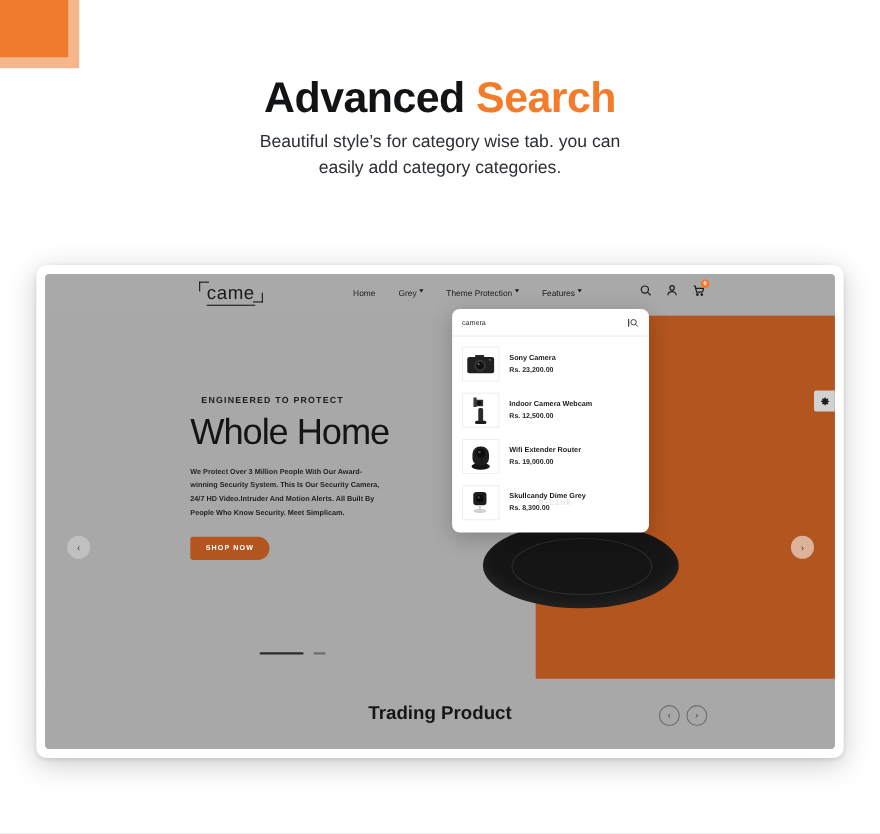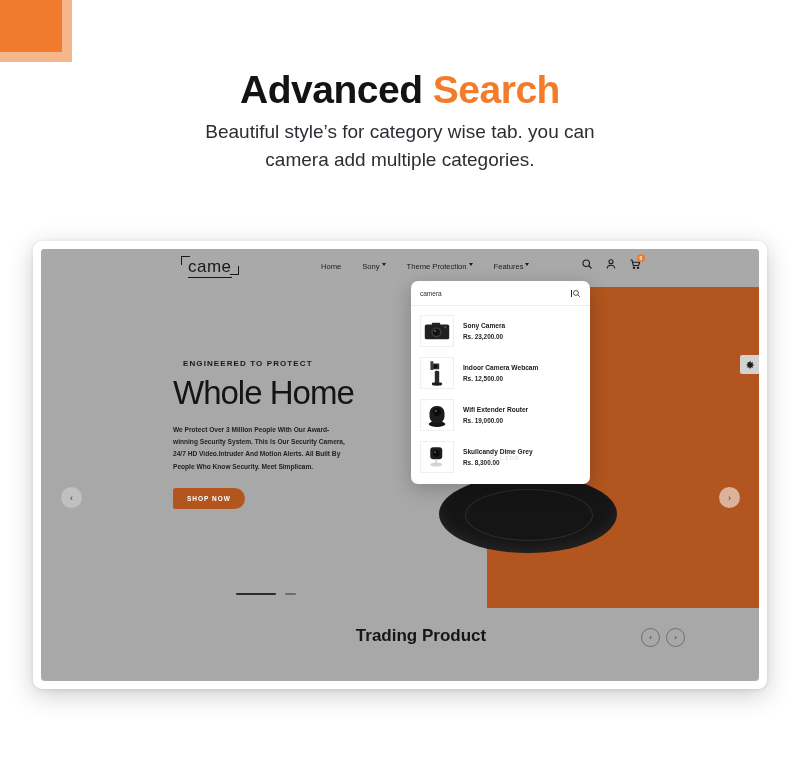--- a/index.html
+++ b/index.html
@@ -22,21 +22,21 @@
 
   
   .headline{
     position:absolute;left:0;top:68px;width:800px;text-align:center;
     font-size:39px;font-weight:bold;letter-spacing:-0.5px;color:#111315;
     line-height:1.15;
   }
   .headline .accent{color:#f47b2a;}
   .subhead{
     position:absolute;left:160px;top:118px;width:480px;text-align:center;
-    font-size:19px;color:#2b2f33;line-height:1.45;font-weight:400;
+    font-size:16px;color:#2b2f33;line-height:1.45;font-weight:400;
   }
 
   
   .mock-frame{
     position:absolute;left:33px;top:241px;width:734px;height:448px;
     background:#ffffff;border-radius:9px;
     box-shadow:0 6px 26px rgba(0,0,0,.20), 0 1px 4px rgba(0,0,0,.10);
     padding:8px;box-sizing:border-box;
   }
   .mock-screen{
@@ -161,21 +161,21 @@
 
   
   .gear-tab{
     position:absolute;right:0;top:68px;width:19px;height:19px;
     background:#d2d2d2;display:flex;align-items:center;justify-content:center;
     cursor:pointer;border-radius:2px 0 0 2px;
   }
 
   
   .trading{
-    position:absolute;left:0;top:359px;width:100%;height:64px;background:#a8a8a8;padding-left:42px;
+    position:absolute;left:0;top:372px;width:100%;height:64px;background:#a8a8a8;
   }
   .trading-title{
     position:absolute;left:0;top:18px;width:100%;text-align:center;
     font-size:17px;font-weight:bold;color:#141618;
   }
   .trading-arrows{
     position:absolute;right:116px;top:20px;display:flex;gap:6px;
   }
   .tr-arrow{
     width:17px;height:17px;border-radius:50%;border:1px solid #6f6f6f;
@@ -196,37 +196,37 @@
 <body>
 
 <div class="corner-shadow"></div>
 <div class="corner-square"></div>
 
 <div class="headline">
   <span>Advanced </span><span class="accent">Search</span>
 </div>
 <div class="subhead">
   <div>Beautiful style’s for category wise tab. you can</div>
-  <div>camera add multiple categories.</div>
+  <div>easily add category categories.</div>
 </div>
 
 <div class="mock-frame">
   <div class="mock-screen">
 
     <div class="site-header">
       <div class="logo">
         <span>came</span>
       </div>
 
       <div class="site-nav">
         <div class="nav-item">
           <span>Home</span>
         </div>
         <div class="nav-item">
-          <span>Sony</span>
+          <span>Grey</span>
           <i class="caret"></i>
         </div>
         <div class="nav-item">
           <span>Theme Protection</span>
           <i class="caret"></i>
         </div>
         <div class="nav-item">
           <span>Features</span>
           <i class="caret"></i>
         </div>

